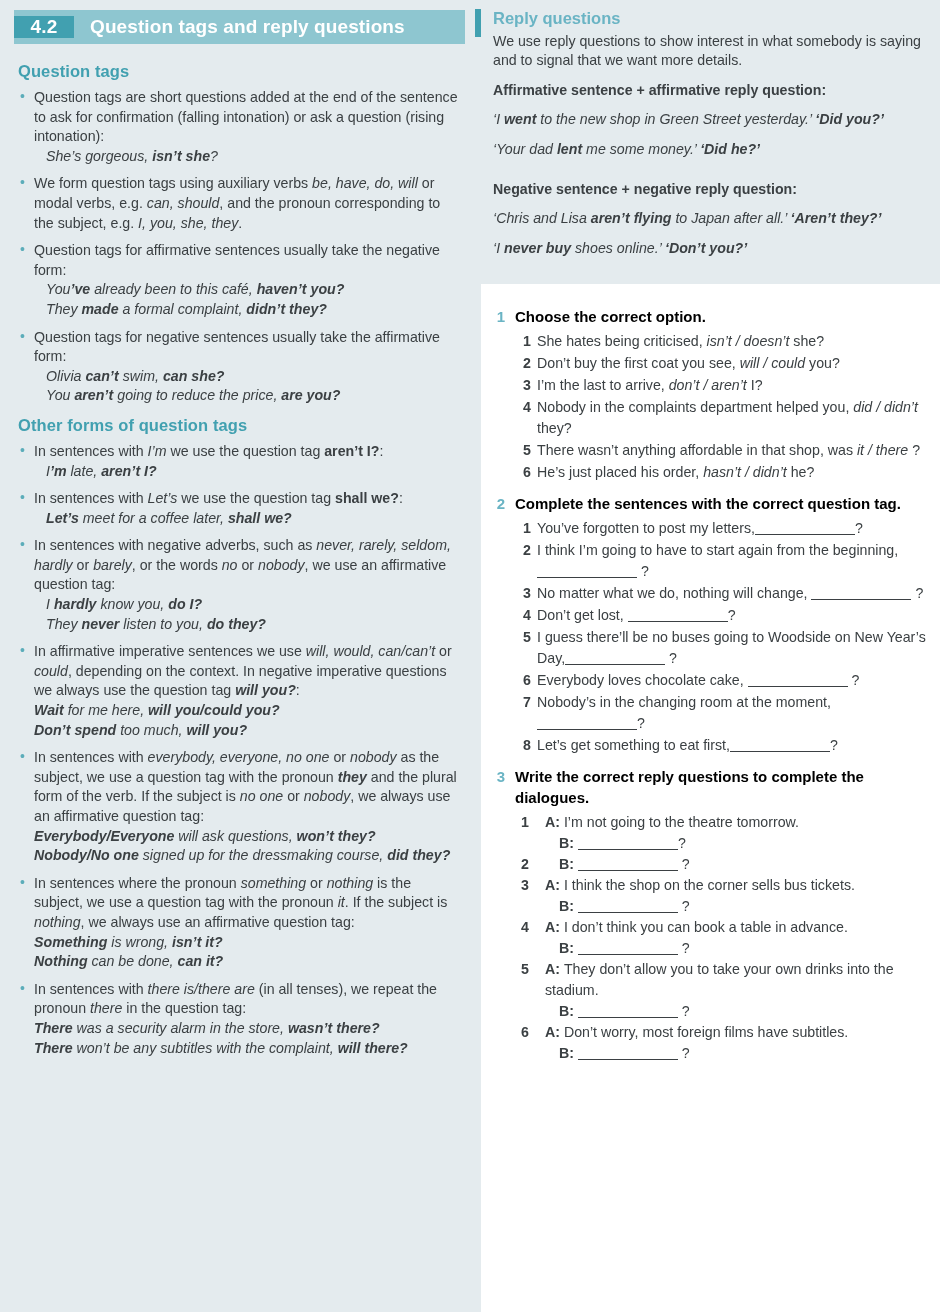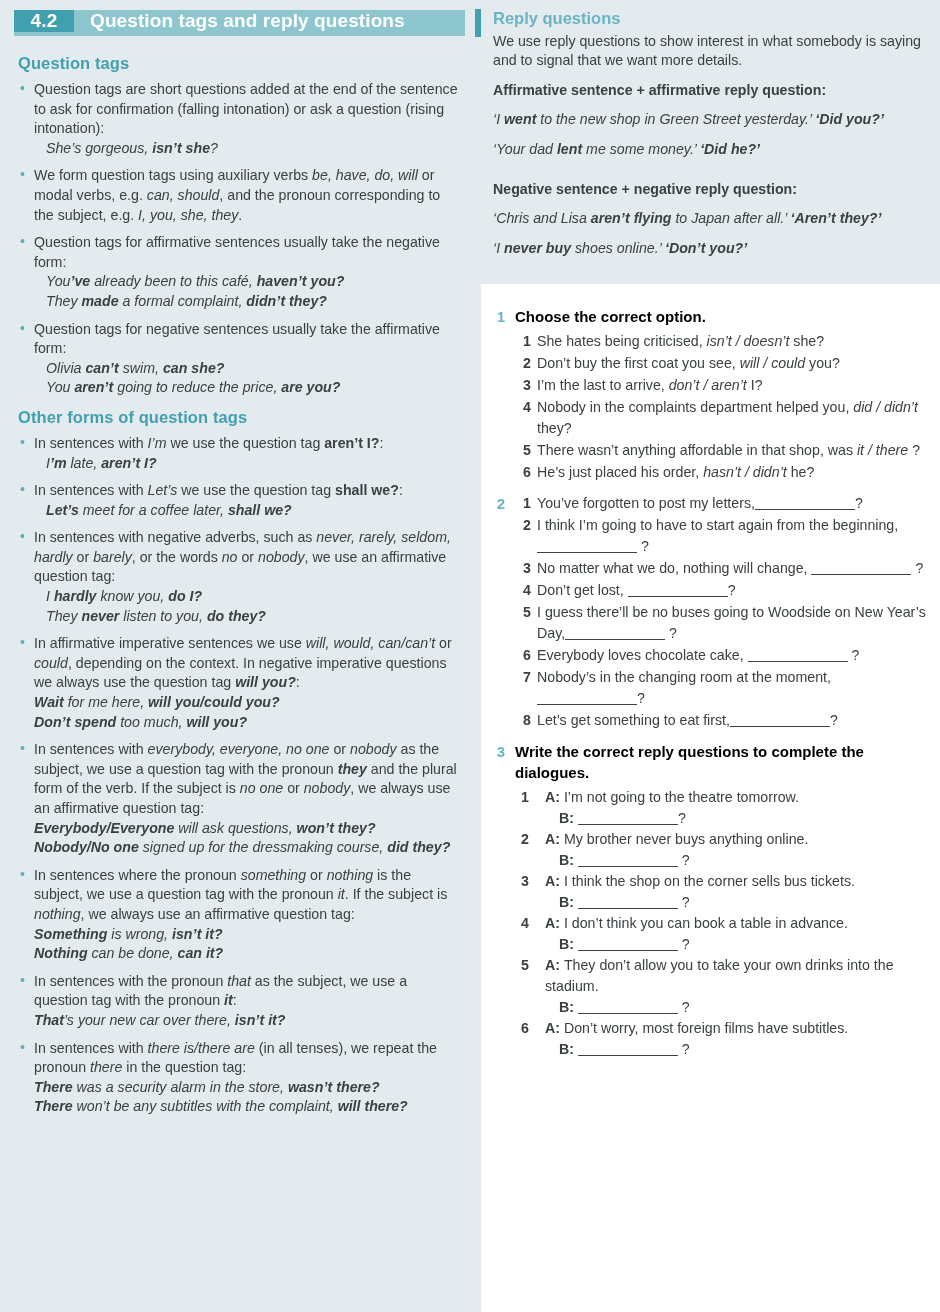--- a/index.html
+++ b/index.html
@@ -15,23 +15,23 @@
   
   .left-col{
     position:absolute; left:0; top:0;
     width:475px; height:1312px;
     background:#e4ebee;
     box-sizing:border-box;
   }
   .unit-header{
     position:relative;
     margin:10px 10px 0 14px;
-    height:26px;
+    height:34px;
     background:#8ec6d0;
-    display:flex; align-items:flex-start;
+    display:flex; align-items:center;
   }
   .unit-number{
     background:#41a0b0;
     color:#ffffff;
     font-weight:bold;
     font-size:19px;
     display:flex;align-items:center;justify-content:center;
     padding:0 10px;
     min-width:40px;
     letter-spacing:0.2px;
@@ -265,24 +265,20 @@
           <span class="ex-line" style="padding-left:0"><span class="bi">Everybody/Everyone</span><i> will ask questions, </i><span class="bi">won’t they?</span></span>
           <span class="ex-line" style="padding-left:0"><span class="bi">Nobody/No one</span><i> signed up for the dressmaking course, </i><span class="bi">did they?</span></span>
         </li>
 
         <li>
           <span>In sentences where the pronoun </span><i>something</i><span> or </span><i>nothing</i><span> is the subject, we use a question tag with the pronoun </span><i>it</i><span>. If the subject is </span><i>nothing</i><span>, we always use an affirmative question tag:</span>
           <span class="ex-line" style="padding-left:0"><span class="bi">Something</span><i> is wrong, </i><span class="bi">isn’t it?</span></span>
           <span class="ex-line" style="padding-left:0"><span class="bi">Nothing</span><i> can be done, </i><span class="bi">can it?</span></span>
         </li>
 
-        <li>
-          <span>In sentences with the pronoun </span><i>that</i><span> as the subject, we use a question tag with the pronoun </span><span class="bi">it</span><span>:</span>
-          <span class="ex-line" style="padding-left:0"><span class="bi">That</span><i>’s your new car over there, </i><span class="bi">isn’t it?</span></span>
-        </li>
 
         <li>
           <span>In sentences with </span><i>there is/there are</i><span> (in all tenses), we repeat the pronoun </span><i>there</i><span> in the question tag:</span>
           <span class="ex-line" style="padding-left:0"><span class="bi">There</span><i> was a security alarm in the store, </i><span class="bi">wasn’t there?</span></span>
           <span class="ex-line" style="padding-left:0"><span class="bi">There</span><i> won’t be any subtitles with the complaint, </i><span class="bi">will there?</span></span>
         </li>
       </ul>
     </div>
   </div>
 
@@ -317,20 +313,21 @@
               <li><span class="n">4</span><span>Nobody in the complaints department helped you, </span><i>did / didn’t</i><span> they?</span></li>
               <li><span class="n">5</span><span>There wasn’t anything affordable in that shop, was </span><i>it / there</i><span> ?</span></li>
               <li><span class="n">6</span><span>He’s just placed his order, </span><i>hasn’t / didn’t</i><span> he?</span></li>
             </ol>
         </div>
       </div>
 
       <div class="exercise" style="margin-top:9px;">
         <div class="ex-num">2</div>
         <div class="ex-main">
+          <p class="ex-instr">Complete the sentences with the correct question tag.</p>
           <ol class="items" id="ex2-list">
               <li><span class="n">1</span><span>You’ve forgotten to post my letters,</span><span class="blank b100"></span><span>?</span></li>
               <li><span class="n">2</span><span>I think I’m going to have to start again from the beginning, </span><span class="blank b100"></span><span> ?</span></li>
               <li><span class="n">3</span><span>No matter what we do, nothing will change, </span><span class="blank b100"></span><span> ?</span></li>
               <li><span class="n">4</span><span>Don’t get lost, </span><span class="blank b100"></span><span>?</span></li>
               <li><span class="n">5</span><span>I guess there’ll be no buses going to Woodside on New Year’s Day,</span><span class="blank b100"></span><span> ?</span></li>
               <li><span class="n">6</span><span>Everybody loves chocolate cake, </span><span class="blank b100"></span><span> ?</span></li>
               <li><span class="n">7</span><span>Nobody’s in the changing room at the moment, </span><span class="blank b100"></span><span>?</span></li>
               <li><span class="n">8</span><span>Let’s get something to eat first,</span><span class="blank b100"></span><span>?</span></li>
             </ol>
@@ -342,21 +339,20 @@
         <div class="ex-main">
           <p class="ex-instr">Write the correct reply questions to complete the dialogues.</p>
           <ol class="dlg" id="ex3-list">
               <li>
                 <span class="n">1</span>
                 <div><span class="spk">A: </span><span>I’m not going to the theatre tomorrow.</span></div>
                 <div class="b-line"><span class="spk">B: </span><span class="blank b100"></span><span>?</span></div>
               </li>
               <li>
                 <span class="n">2</span>
-                <div><span class="spk">A: </span><span>My brother never buys anything online.</span></div>
                 <div class="b-line"><span class="spk">B: </span><span class="blank b100"></span><span> ?</span></div>
               </li>
               <li>
                 <span class="n">3</span>
                 <div><span class="spk">A: </span><span>I think the shop on the corner sells bus tickets.</span></div>
                 <div class="b-line"><span class="spk">B: </span><span class="blank b100"></span><span> ?</span></div>
               </li>
               <li>
                 <span class="n">4</span>
                 <div><span class="spk">A: </span><span>I don’t think you can book a table in advance.</span></div>

